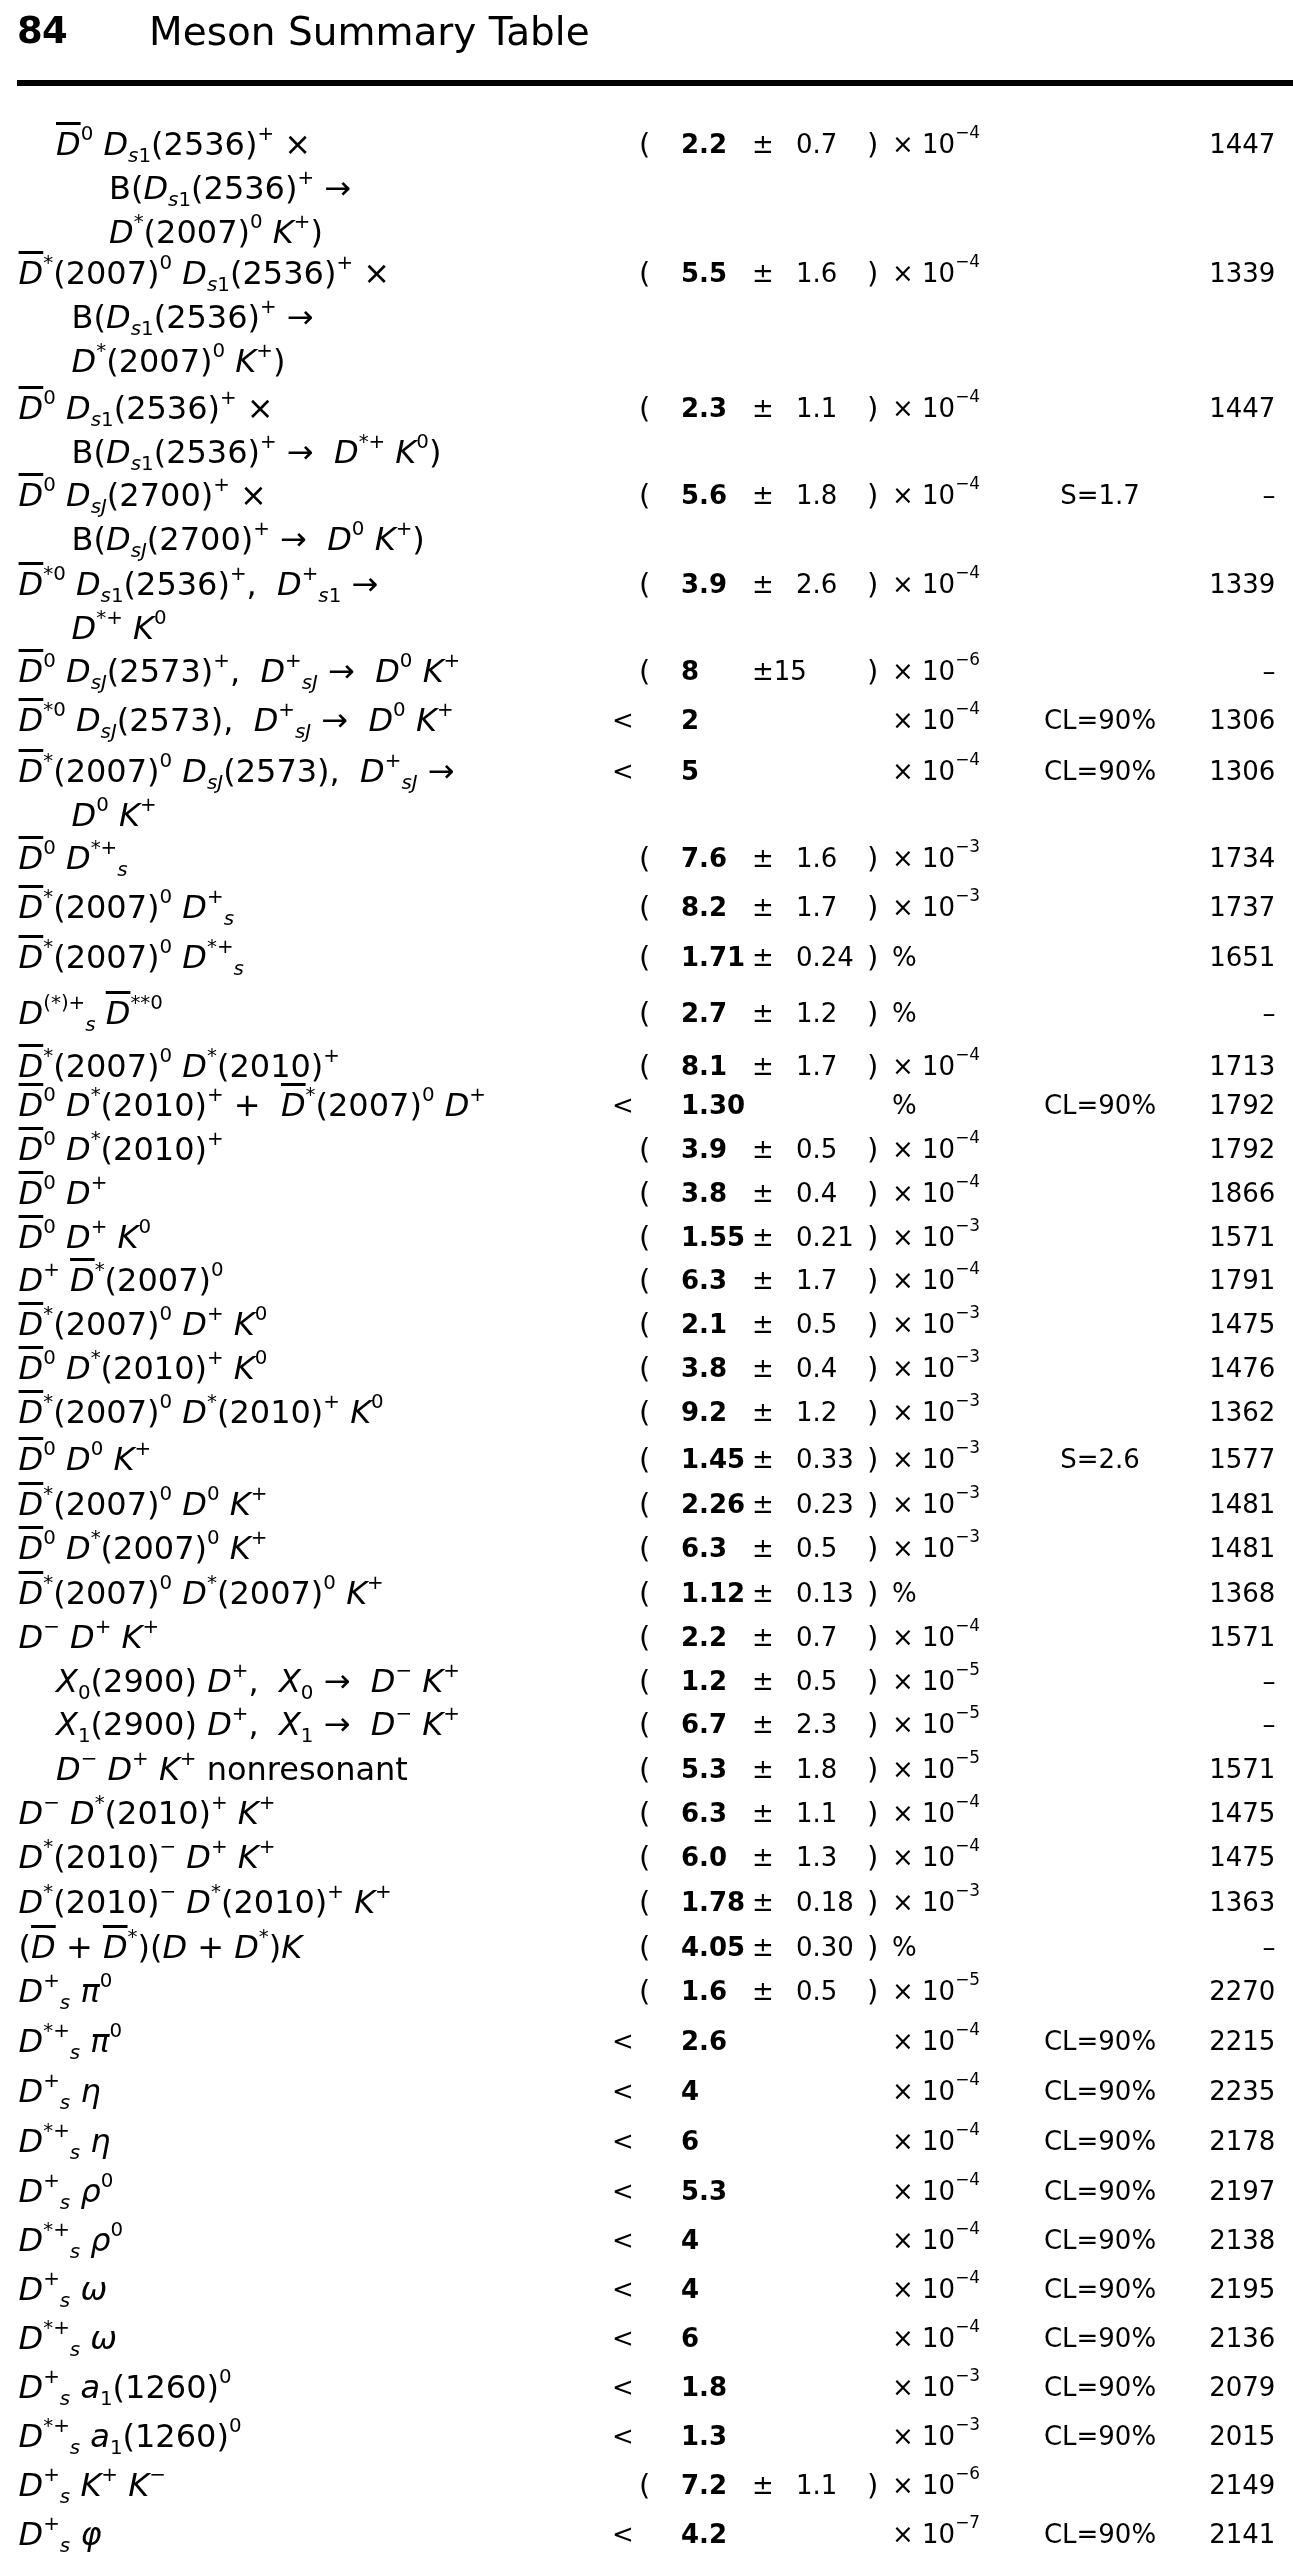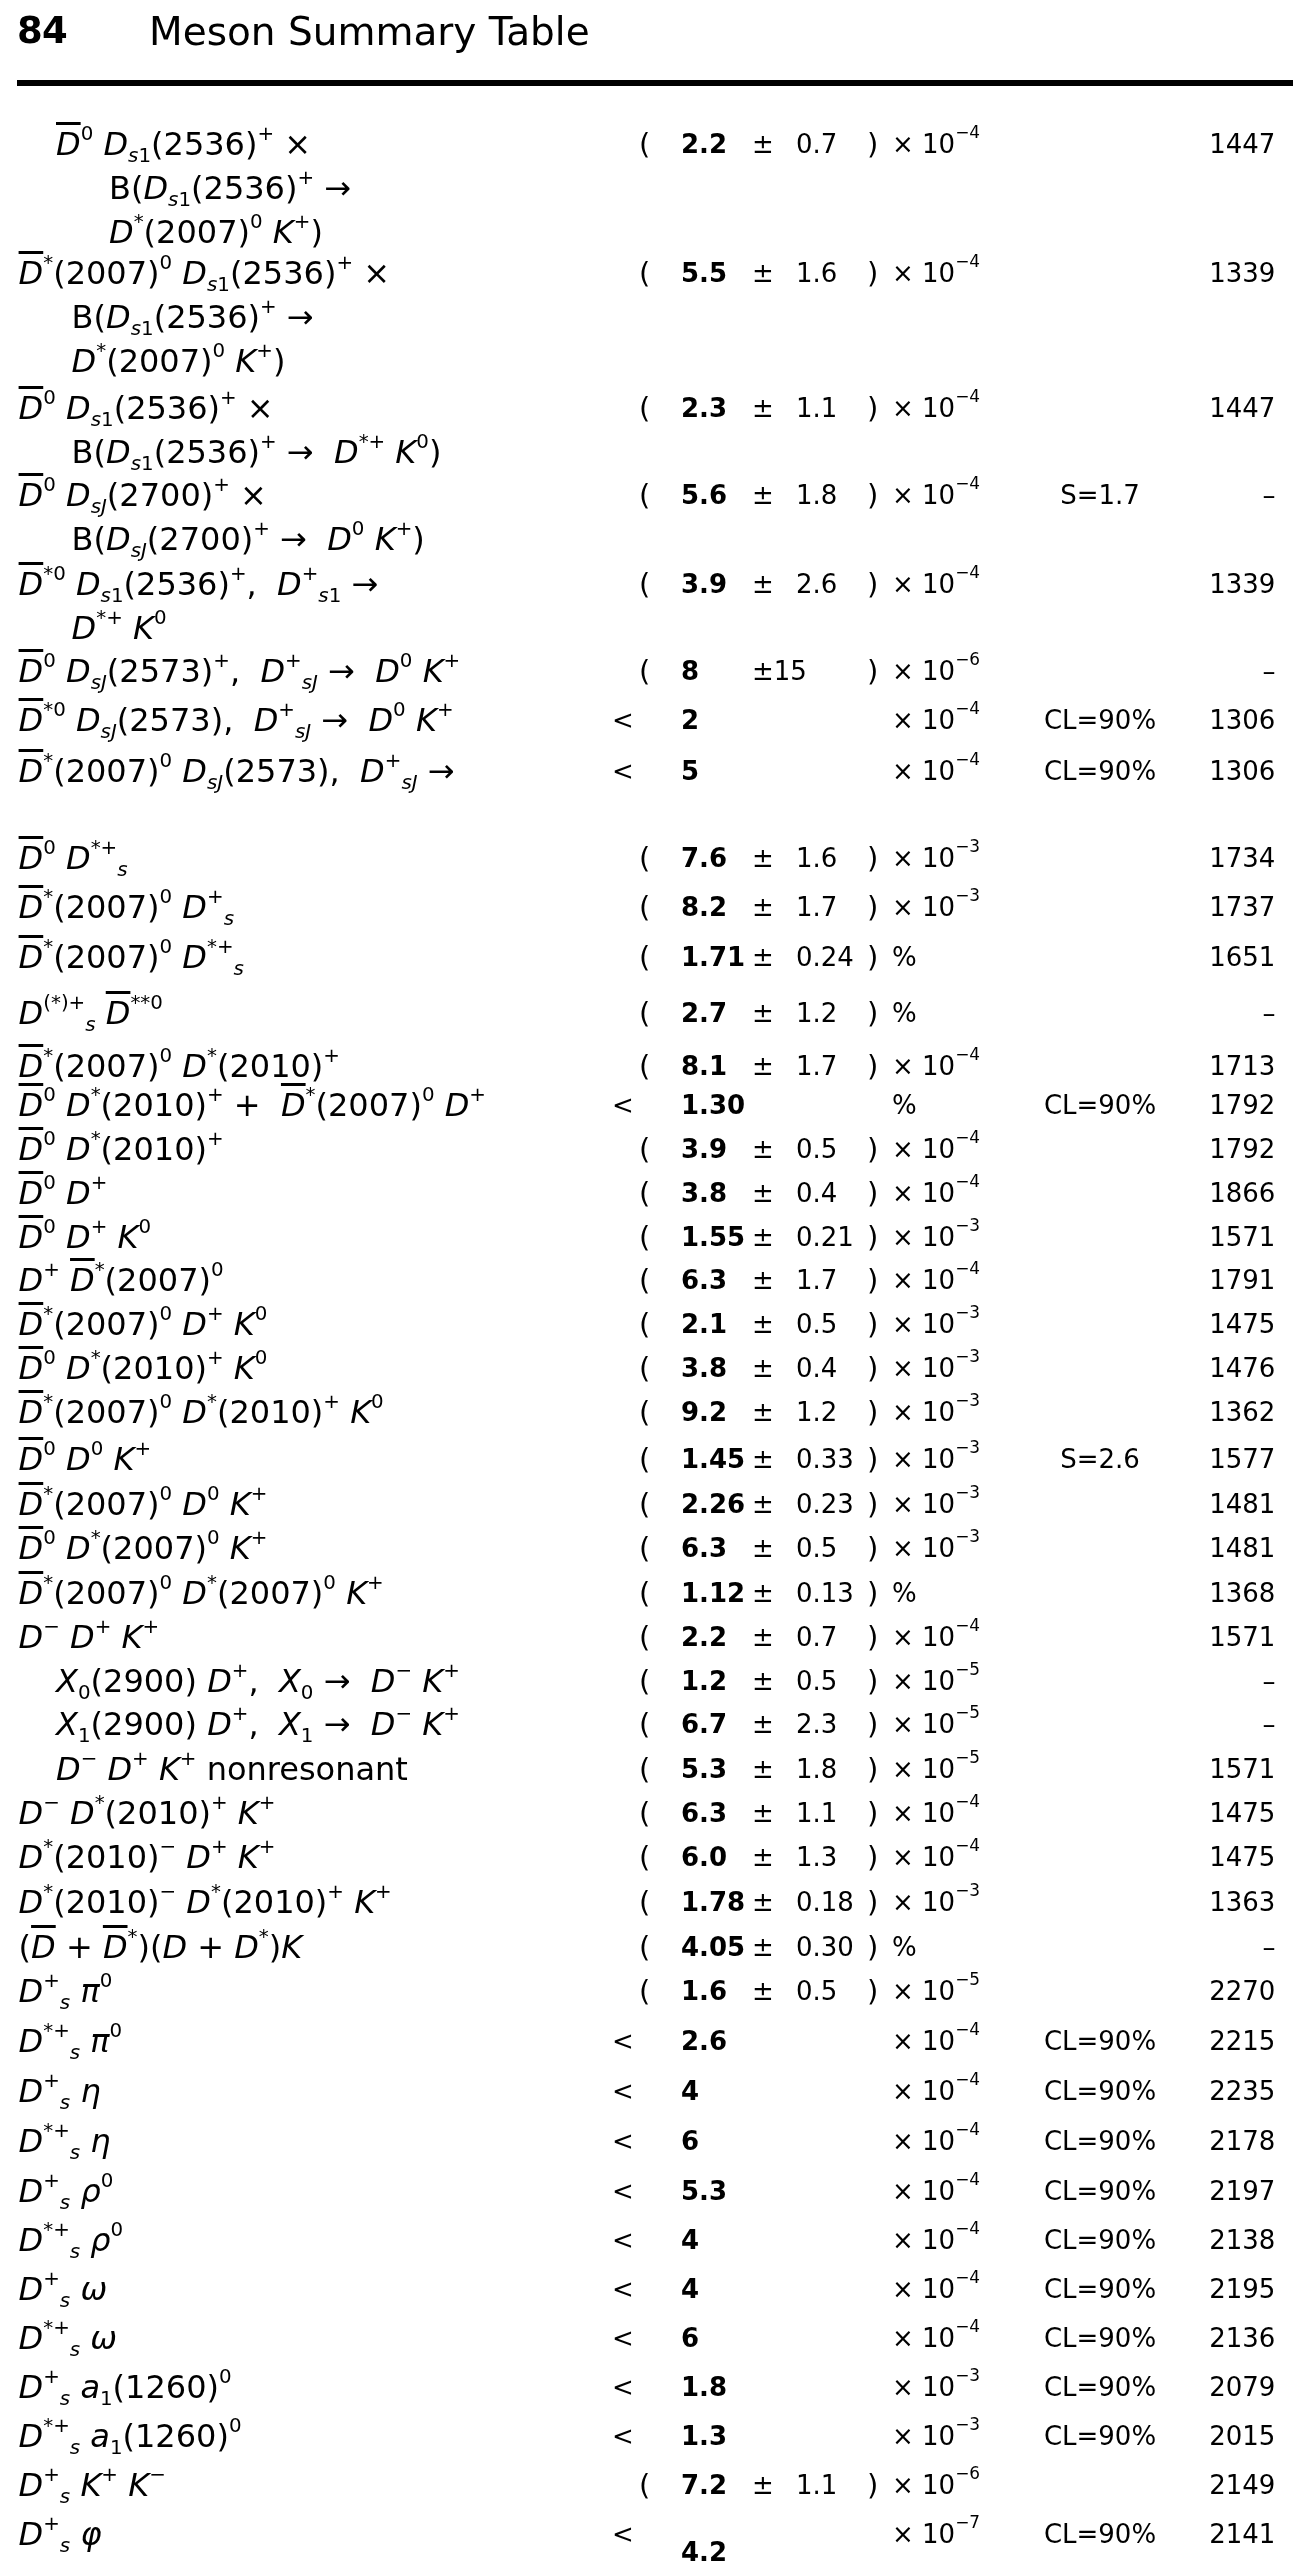--- a/index.html
+++ b/index.html
@@ -123,20 +123,21 @@
       </div>
       <div class="v lt" style="top: 5.1px;">&lt;</div>
       <div class="v val" style="top: 5.1px;">2</div>
       <div class="v unit" style="top: 5.1px;">× 10<sup>−4</sup></div>
       <div class="v note" style="top: 5.1px;">CL=90%</div>
       <div class="v p" style="top: 5.1px;">1306</div>
     </div>
     <div class="row" style="top: 749px;">
       <div class="lbl" title="D̄*(2007)0 DsJ(2573), DsJ+ → D0 K+">
         <span class="lbl-line"><span class="ov"><i>D</i></span><sup>*</sup>(2007)<sup>0</sup> <i>D</i><sub><i>sJ</i></sub>(2573), &nbsp;<i>D</i><sup>+</sup><sub><i>sJ</i></sub> →</span>
+        <span class="lbl-line cont"><i>D</i><sup>0</sup> <i>K</i><sup>+</sup></span>
       </div>
       <div class="v lt" style="top: 5.1px;">&lt;</div>
       <div class="v val" style="top: 5.1px;">5</div>
       <div class="v unit" style="top: 5.1px;">× 10<sup>−4</sup></div>
       <div class="v note" style="top: 5.1px;">CL=90%</div>
       <div class="v p" style="top: 5.1px;">1306</div>
     </div>
     <div class="row" style="top: 836px;">
       <div class="lbl" title="D̄0 Ds*+">
         <span class="lbl-line"><span class="ov"><i>D</i></span><sup>0</sup> <i>D</i><sup>*+</sup><sub><i>s</i></sub></span>
@@ -548,19 +549,19 @@
       <div class="v err" style="top: 5.1px;">1.1</div>
       <div class="v rp" style="top: 5.1px;">)</div>
       <div class="v unit" style="top: 5.1px;">× 10<sup>−6</sup></div>
       <div class="v p" style="top: 5.1px;">2149</div>
     </div>
     <div class="row" style="top: 2512px;">
       <div class="lbl" title="Ds+ φ">
         <span class="lbl-line"><i>D</i><sup>+</sup><sub><i>s</i></sub> <i>φ</i></span>
       </div>
       <div class="v lt" style="top: 5.1px;">&lt;</div>
-      <div class="v val" style="top: 23px;">4.2</div>
+      <div class="v val" style="top: 5px;">4.2</div>
       <div class="v unit" style="top: 5.1px;">× 10<sup>−7</sup></div>
       <div class="v note" style="top: 5.1px;">CL=90%</div>
       <div class="v p" style="top: 5.1px;">2141</div>
     </div>
   </div>
 
 
 </body></html>

